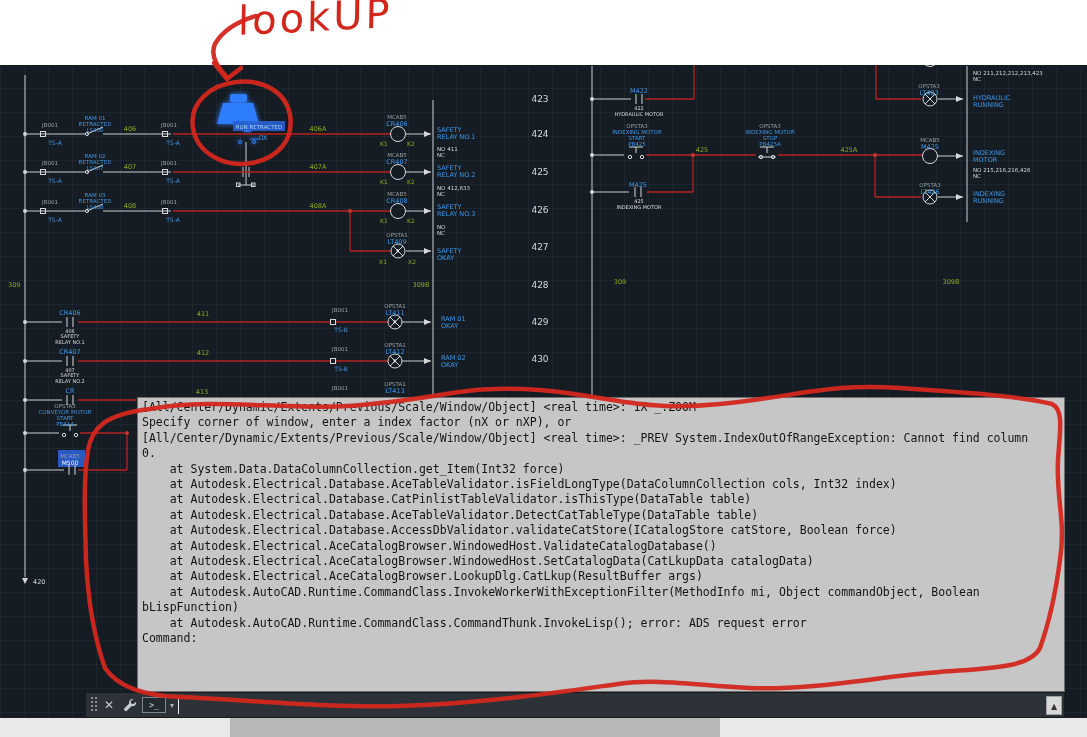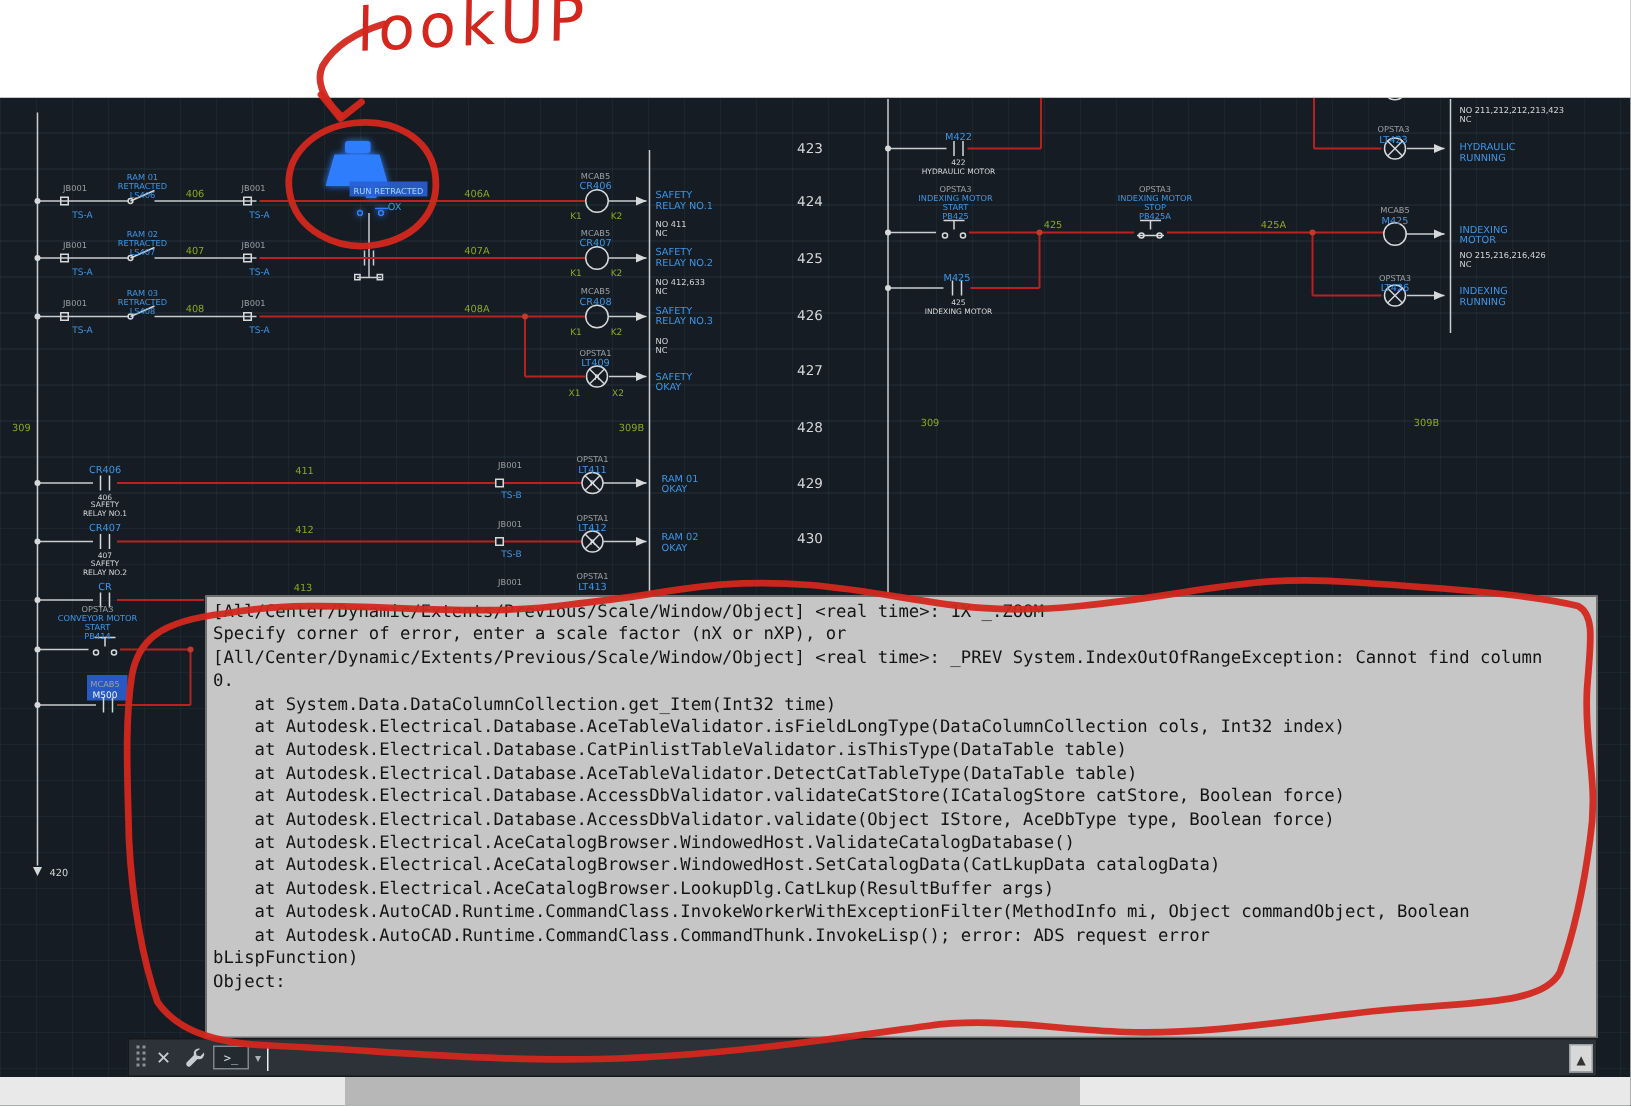--- a/index.html
+++ b/index.html
@@ -351,36 +351,35 @@
         <text x="929" y="88" class="t-gr" font-size="5.5" text-anchor="middle">OPSTA3</text>
         <text x="929" y="95" class="t-b" font-size="6.5" text-anchor="middle">LT423</text>
         <text x="973" y="100" class="t-b" font-size="6.5" text-anchor="start">HYDRAULIC</text>
         <text x="973" y="107" class="t-b" font-size="6.5" text-anchor="start">RUNNING</text>
       </svg>
   </div>
 
   <div id="cmdwin">
     <div>
         <div class="cmd-line">[All/Center/Dynamic/Extents/Previous/Scale/Window/Object] &lt;real time&gt;: 1X _.ZOOM</div>
-        <div class="cmd-line">Specify corner of error, enter a scale factor (nX or nXP), or</div>
+        <div class="cmd-line">Specify corner of window, enter a index factor (nX or nXP), or</div>
         <div class="cmd-line">[All/Center/Dynamic/Extents/Previous/Scale/Window/Object] &lt;real time&gt;: _PREV System.IndexOutOfRangeException: Cannot find column</div>
         <div class="cmd-line">0.</div>
-        <div class="cmd-line">    at System.Data.DataColumnCollection.get_Item(Int32 time)</div>
+        <div class="cmd-line">    at System.Data.DataColumnCollection.get_Item(Int32 force)</div>
         <div class="cmd-line">    at Autodesk.Electrical.Database.AceTableValidator.isFieldLongType(DataColumnCollection cols, Int32 index)</div>
         <div class="cmd-line">    at Autodesk.Electrical.Database.CatPinlistTableValidator.isThisType(DataTable table)</div>
         <div class="cmd-line">    at Autodesk.Electrical.Database.AceTableValidator.DetectCatTableType(DataTable table)</div>
         <div class="cmd-line">    at Autodesk.Electrical.Database.AccessDbValidator.validateCatStore(ICatalogStore catStore, Boolean force)</div>
-        <div class="cmd-line">    at Autodesk.Electrical.Database.AccessDbValidator.validate(Object IStore, AceDbType type, Boolean force)</div>
         <div class="cmd-line">    at Autodesk.Electrical.AceCatalogBrowser.WindowedHost.ValidateCatalogDatabase()</div>
         <div class="cmd-line">    at Autodesk.Electrical.AceCatalogBrowser.WindowedHost.SetCatalogData(CatLkupData catalogData)</div>
         <div class="cmd-line">    at Autodesk.Electrical.AceCatalogBrowser.LookupDlg.CatLkup(ResultBuffer args)</div>
         <div class="cmd-line">    at Autodesk.AutoCAD.Runtime.CommandClass.InvokeWorkerWithExceptionFilter(MethodInfo mi, Object commandObject, Boolean</div>
+        <div class="cmd-line">bLispFunction)</div>
         <div class="cmd-line">    at Autodesk.AutoCAD.Runtime.CommandClass.CommandThunk.InvokeLisp(); error: ADS request error</div>
-        <div class="cmd-line">bLispFunction)</div>
-        <div class="cmd-line">Object:</div>
+        <div class="cmd-line">Command:</div>
       </div>
   </div>
 
   <div id="cmdbar">
     <div id="grip" class="bar-ic">
       <svg width="9" height="18" viewBox="0 0 9 18">
         <g fill="#8a9199">
           <rect x="1" y="1" width="2" height="2"></rect>
             <rect x="5" y="1" width="2" height="2"></rect>
           <rect x="1" y="5" width="2" height="2"></rect>

